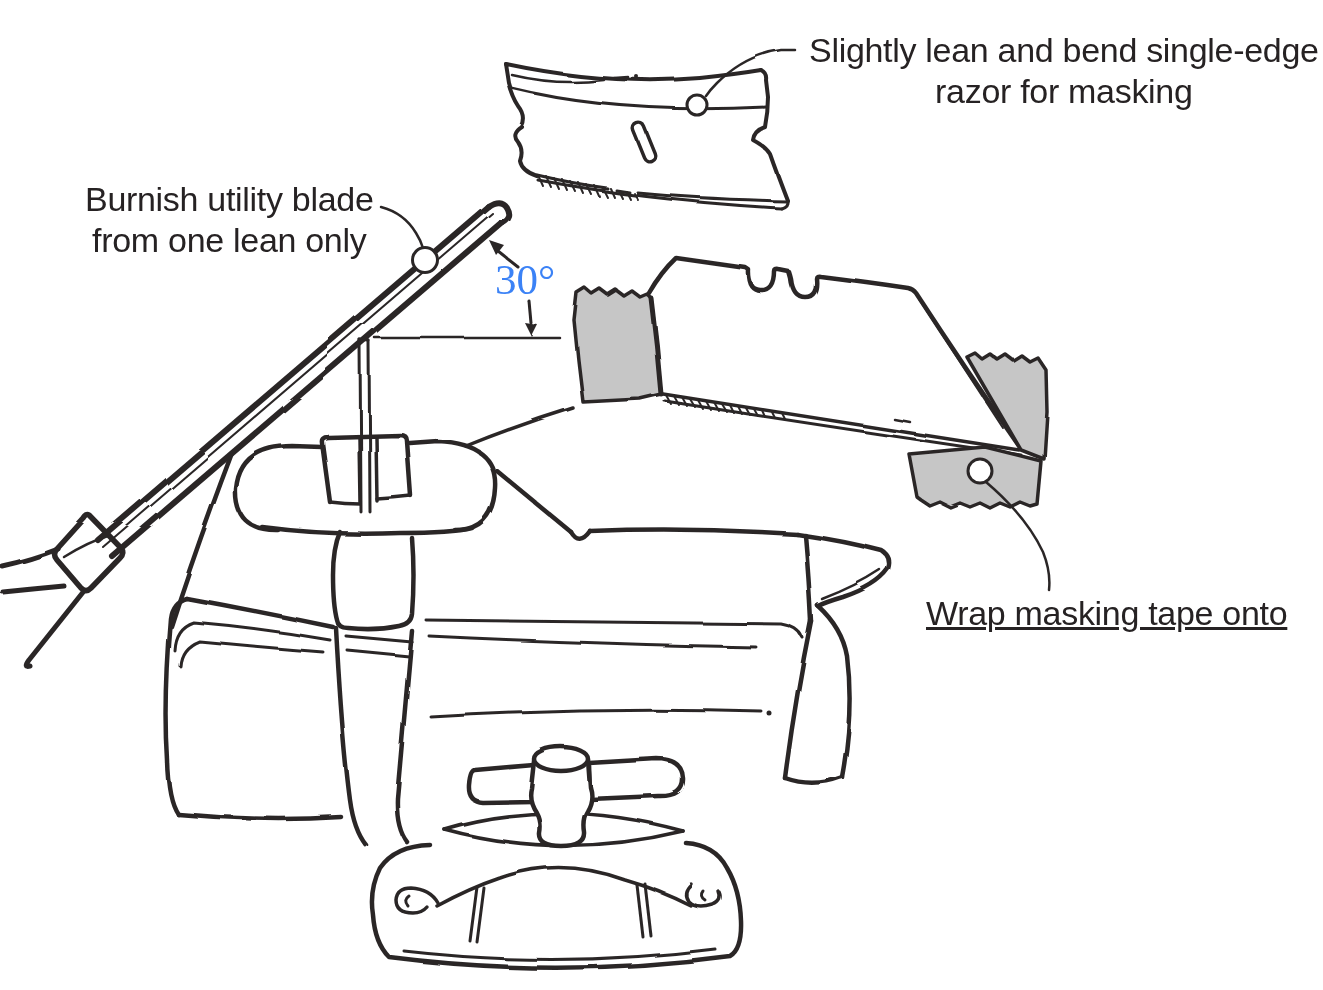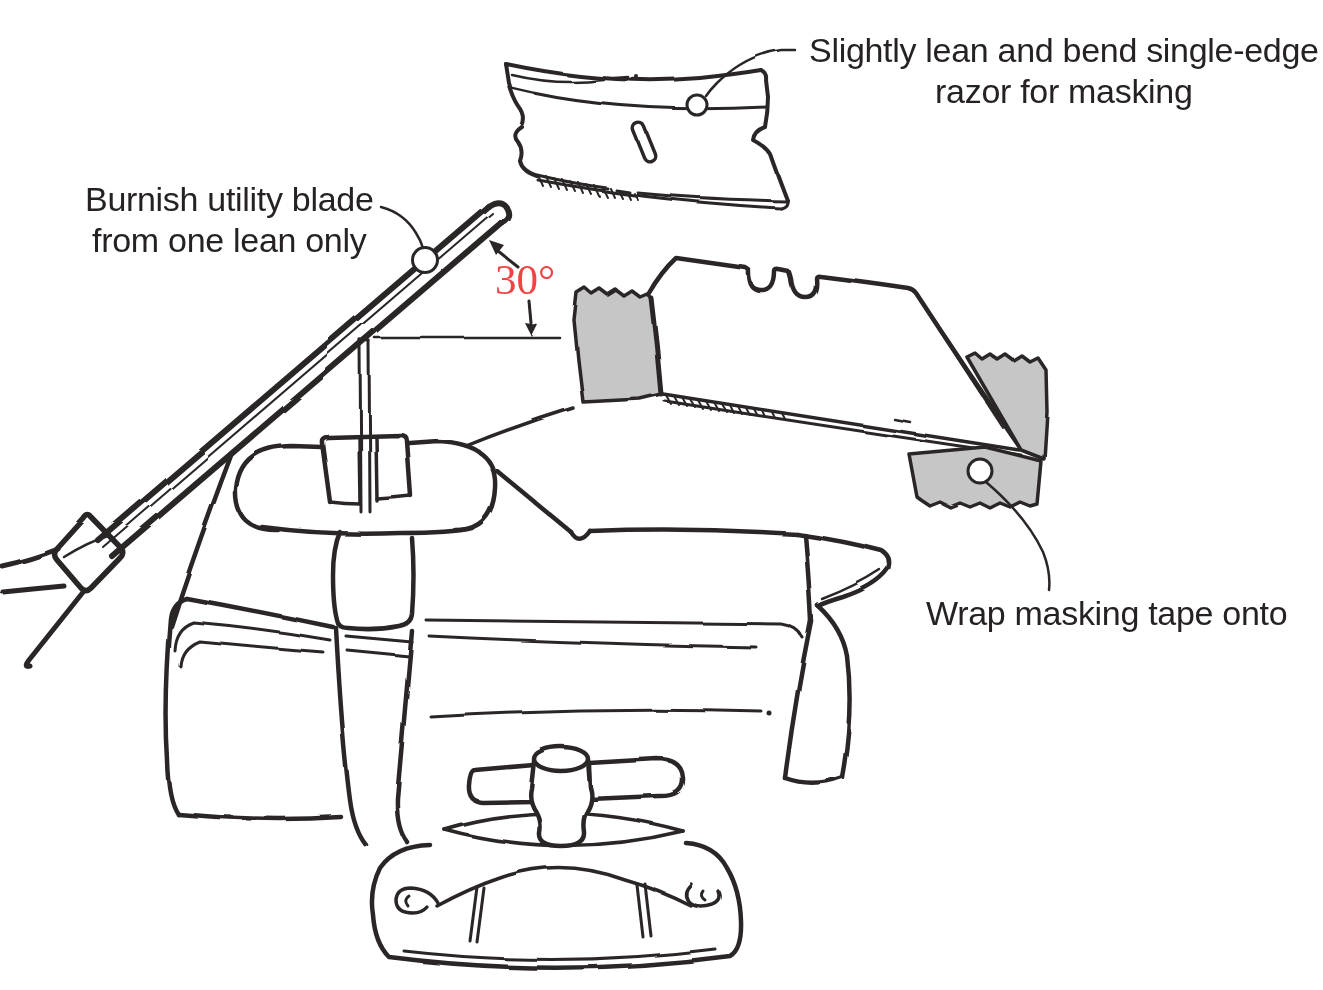--- a/index.html
+++ b/index.html
@@ -17,28 +17,28 @@
     color:#262223;
     font-size:34px;
     line-height:41px;
     letter-spacing:-0.3px;
     white-space:nowrap;
   }
   .note span{display:block;}
   .angle-label{
     position:absolute;
     left:495px;top:258px;
-    color:#ef4444;
+    color:#3b82f6;
     font-family:"Liberation Serif", serif;
     font-size:43px;
     line-height:44px;
   }
   .note-razor{left:809px;top:30px;}
   .note-burnish{left:85px;top:164px;margin-top:15px;}
-  .note-tape{left:926px;top:593px;}
+  .note-tape{left:926px;top:593px;text-decoration:underline;}
 </style>
 </head>
 <body>
 
 <div class="stage">
 
 <svg width="1323" height="990" viewBox="0 0 1323 990">
   <defs>
     <filter id="wobble" x="-5%" y="-5%" width="110%" height="110%">
       <feTurbulence type="fractalNoise" baseFrequency="0.013" numOctaves="2" seed="7" result="n"></feTurbulence>

